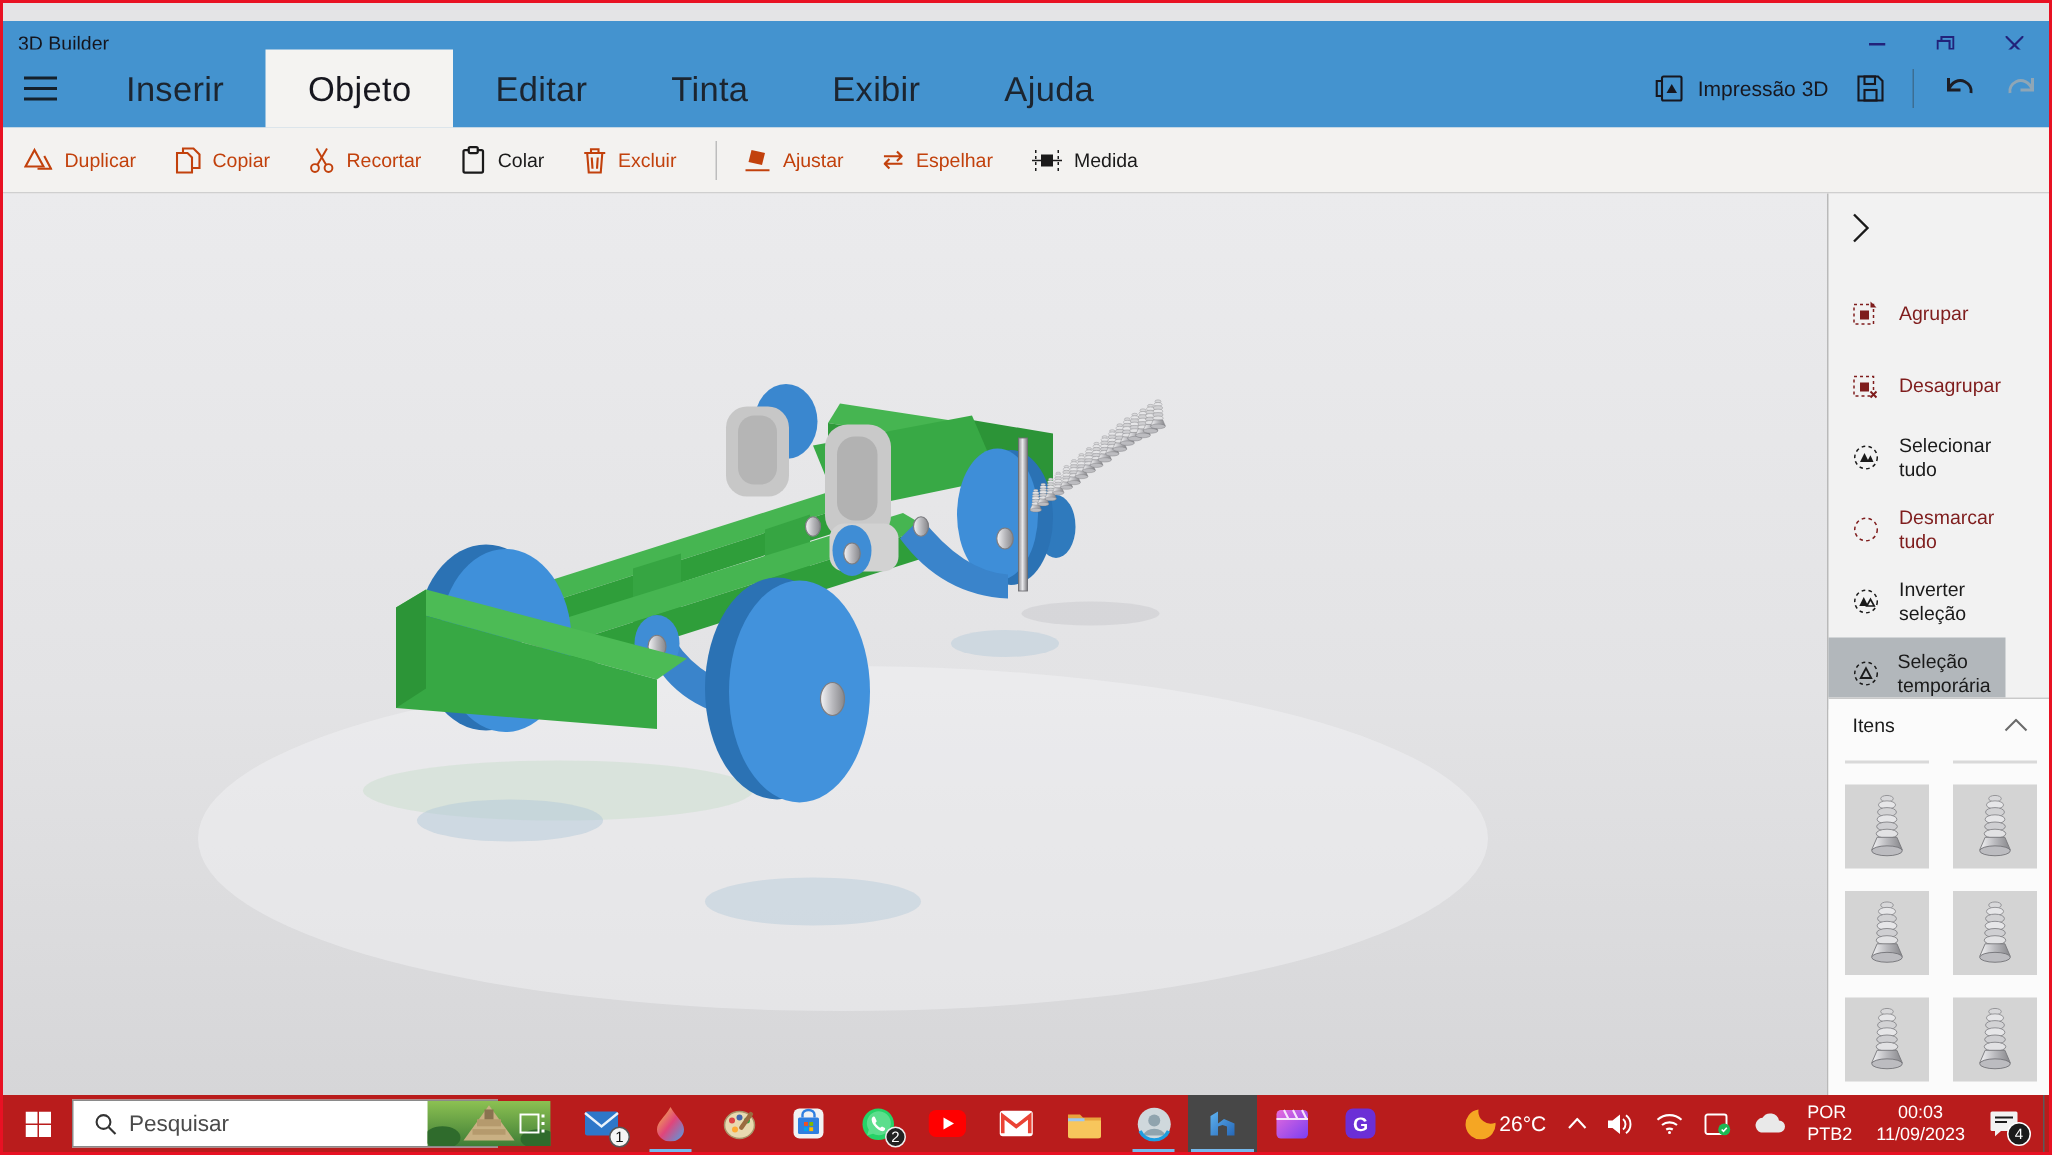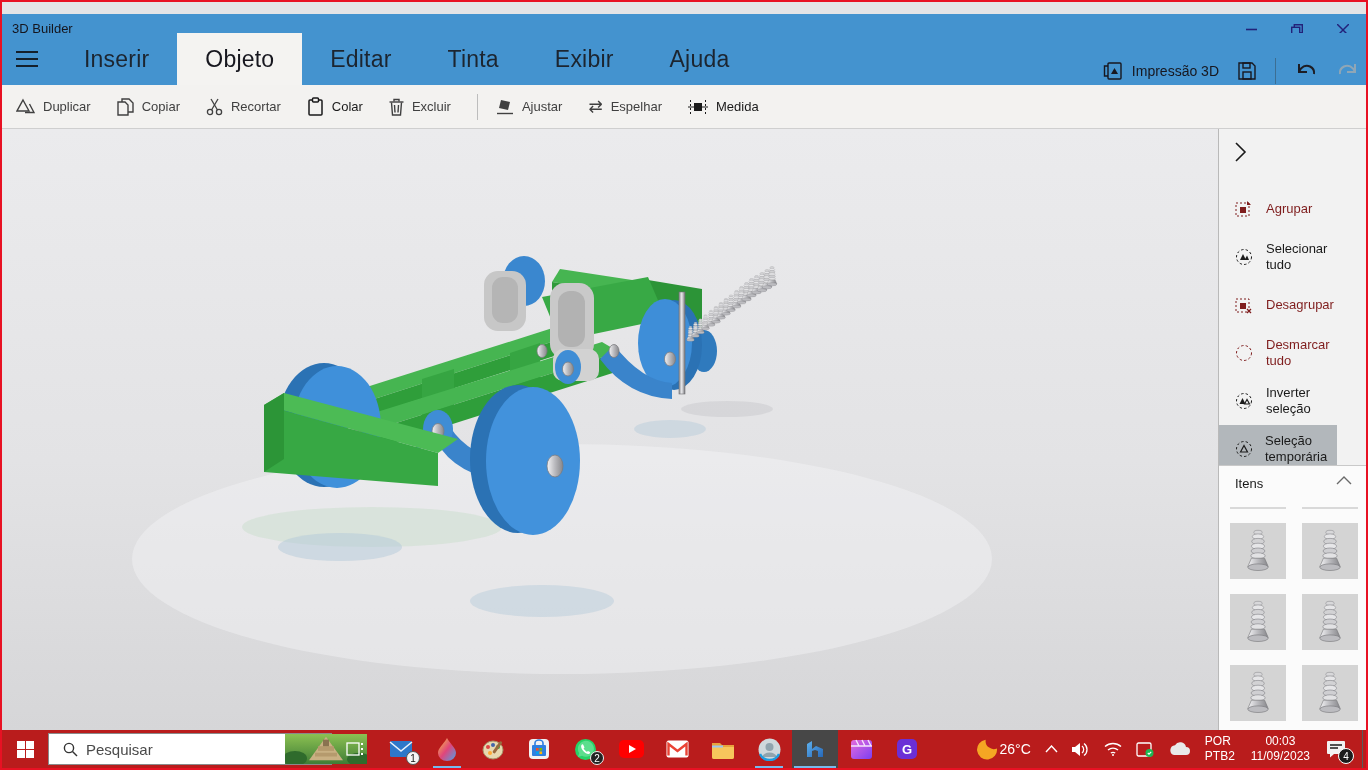--- a/index.html
+++ b/index.html
@@ -15,52 +15,52 @@
   .win-btn svg { display:block; }
 
   
   .menubar { position:absolute; left:0; top:31px; width:100%; height:52px; background:#4493cf; }
   .hamburger { position:absolute; left:14px; top:18px; width:22px; height:16px; display:flex; flex-direction:column; justify-content:space-between; }
   .hamburger div { height:2px; background:#14202b; }
   .tabs { position:absolute; left:54px; top:0; height:52px; display:flex; }
   .tab { height:52px; padding:0 28px; display:flex; align-items:center; font-size:23px; font-weight:400;
          color:#1c2530; letter-spacing:.2px; }
   .tab.selected { background:#f4f3f1; color:#17171f; }
-  .menu-right { position:absolute; right:6px; top:12px; height:52px; display:flex; align-items:center; gap:18px; color:#17171f; }
+  .menu-right { position:absolute; right:6px; top:0; height:52px; display:flex; align-items:center; gap:18px; color:#17171f; }
   .menu-right .lbl { font-size:14px; }
   .mdivider { width:1px; height:26px; background:#3c6e93; }
   .print3d { display:flex; align-items:center; gap:8px; }
   .ghost { color:#8fa6b6; }
 
   
   .toolbar { position:absolute; left:0; top:83px; width:100%; height:44px; background:#f3f2f0;
              border-bottom:1px solid #cfcfcf; display:flex; align-items:center; padding-left:14px; }
   .tbtn { display:flex; align-items:center; gap:8px; font-size:13px; color:#1a1a1a; margin-right:26px; white-space:nowrap; }
-  .tbtn.disabled { color:#404040; }
+  .tbtn.disabled { color:#c2410c; }
   .tbtn svg { display:block; }
   .tdivider { width:1px; height:26px; background:#bdbdbd; margin:0 18px 0 0; }
   .glyph-icon { font-size:17px; line-height:1; }
 
   
   .viewport { position:absolute; left:0; top:127px; width:1216px; height:601px;
               background:linear-gradient(#ebebed 0%, #e3e3e5 55%, #d6d6d8 100%); }
   .viewport svg { position:absolute; left:0; top:0; }
 
   
   .sidebar { position:absolute; left:1216px; top:127px; width:148px; height:601px;
              background:#f2f2f2; border-left:1px solid #b9b9b9; }
   .collapse-btn { position:absolute; left:14px; top:12px; width:24px; height:24px; color:#1a1a1a; }
   .side-items { position:absolute; left:0; top:56px; width:100%; }
   .side-item { display:flex; align-items:center; gap:13px; padding:0 0 0 16px; height:48px; font-size:13px; color:#1a1a1a; width:118px; }
   .side-item .s-label { line-height:1.25; }
   .side-item.disabled { color:#7f1d1d; }
   .side-item.selected { background:#b2b7bb;gap:12px; }
   .side-item svg { flex:0 0 auto; }
   .itens-panel { position:absolute; left:0; top:336px; width:100%; height:265px; background:#fbfbfb; border-top:1px solid #c9c9c9; }
-  .itens-header { display:flex; justify-content:space-between; align-items:flex-start; padding:10px 14px 6px 16px; font-size:13px; color:#1a1a1a;gap:44px; }
+  .itens-header { display:flex; justify-content:space-between; align-items:center; padding:10px 14px 6px 16px; font-size:13px; color:#1a1a1a;gap:44px; }
   .itens-sep { position:absolute; top:41px; height:2px; background:#d9d9d9; width:56px; }
   .thumb-grid { position:absolute; left:11px; top:57px; width:128px; display:grid; grid-template-columns:56px 56px; grid-column-gap:16px; grid-row-gap:15px; }
   .thumb { width:56px; height:56px; background:#d4d4d4; display:flex; align-items:center; justify-content:center; }
 
   
   .taskbar { position:absolute; left:0; top:728px; width:100%; height:38px; background:#b91c1c; display:flex; align-items:stretch; }
   .tb-tile { width:46px; display:flex; align-items:center; justify-content:center; position:relative; }
   .tb-tile.running::after { content:""; position:absolute; left:9px; right:9px; bottom:0; height:2px; background:#76b9ed; }
   .tb-tile.active { background:#474747; }
   .tb-tile.active::after { left:2px; right:2px; }
@@ -348,35 +348,35 @@
     </div>
     <div class="side-items">
       <div class="side-item disabled">
         <svg width="18" height="18" viewBox="0 0 18 18" fill="none" stroke="currentColor">
           <rect x="1" y="3" width="13" height="13" stroke-dasharray="2 2"></rect>
             <rect x="5" y="7" width="6" height="6" fill="currentColor" stroke="none"></rect>
             <polygon points="12,1 16,5 12,5" fill="currentColor" stroke="none"></polygon>
           </svg>
         <span class="s-label">Agrupar</span>
       </div>
+      <div class="side-item disabled">
+        <svg width="18" height="18" viewBox="0 0 18 18" fill="none" stroke="currentColor">
+          <rect x="1" y="3" width="13" height="13" stroke-dasharray="2 2"></rect>
+            <rect x="5" y="7" width="6" height="6" fill="currentColor" stroke="none"></rect>
+            <path d="M12 13 L16 17 M16 13 L12 17" stroke-width="1.3"></path>
+          </svg>
+        <span class="s-label">Desagrupar</span>
+      </div>
       <div class="side-item">
         <svg width="18" height="18" viewBox="0 0 18 18" fill="none" stroke="currentColor">
           <circle cx="9" cy="9" r="7.5" stroke-dasharray="2.4 2.2"></circle>
             <polygon points="5,12 8,6 11,12" fill="currentColor" stroke="none"></polygon>
             <polygon points="9.5,12 12,7.5 14,12" fill="currentColor" stroke="none"></polygon>
           </svg>
         <span class="s-label">Selecionar tudo</span>
-      </div>
-      <div class="side-item disabled">
-        <svg width="18" height="18" viewBox="0 0 18 18" fill="none" stroke="currentColor">
-          <rect x="1" y="3" width="13" height="13" stroke-dasharray="2 2"></rect>
-            <rect x="5" y="7" width="6" height="6" fill="currentColor" stroke="none"></rect>
-            <path d="M12 13 L16 17 M16 13 L12 17" stroke-width="1.3"></path>
-          </svg>
-        <span class="s-label">Desagrupar</span>
       </div>
       <div class="side-item disabled">
         <svg width="18" height="18" viewBox="0 0 18 18" fill="none" stroke="currentColor">
           <circle cx="9" cy="9" r="7.5" stroke-dasharray="2.4 2.2"></circle>
           </svg>
         <span class="s-label">Desmarcar tudo</span>
       </div>
       <div class="side-item">
         <svg width="18" height="18" viewBox="0 0 18 18" fill="none" stroke="currentColor">
           <circle cx="9" cy="9" r="7.5" stroke-dasharray="2.4 2.2"></circle>

